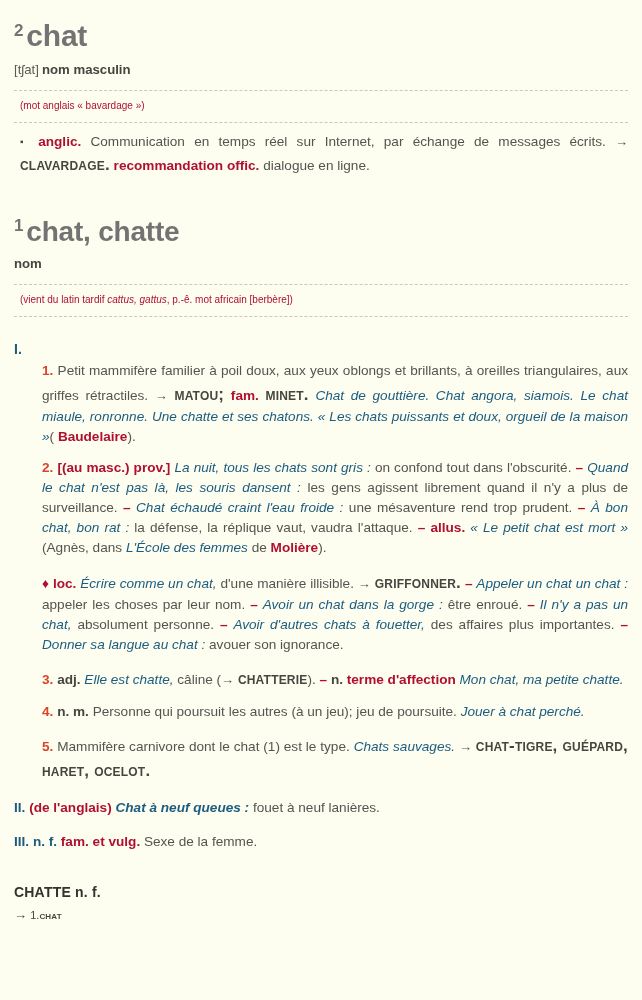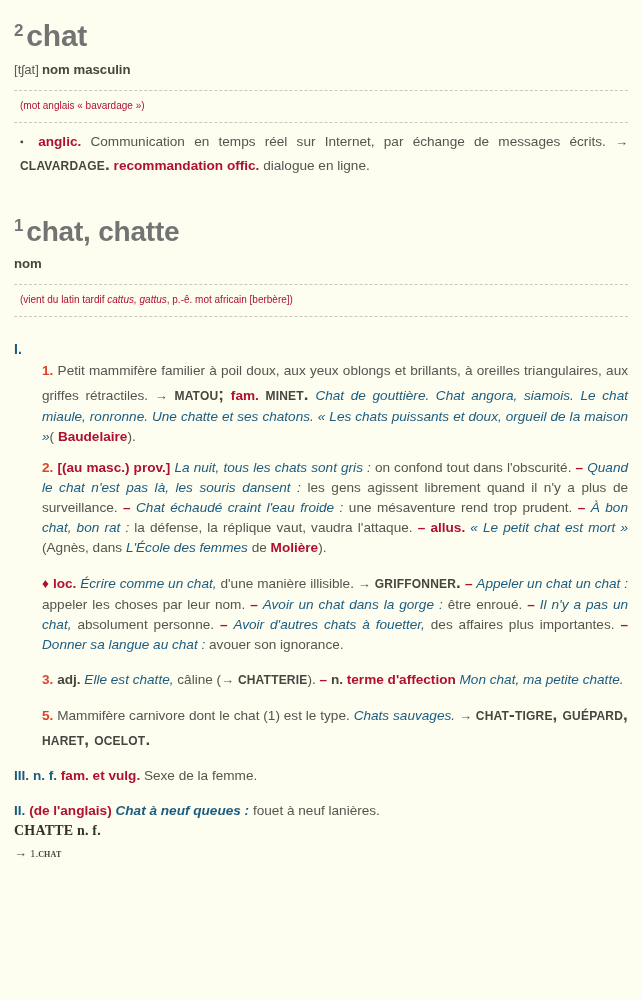--- a/index.html
+++ b/index.html
@@ -105,21 +105,21 @@
   .sep { color: #b01030; font-weight: bold; }
   .diamond { color: #b01030; }
   .sq { color: #46463f; font-size: 10px; vertical-align: 1px; }
 
   .def-para {
     margin: 0 0 2px 0;
     padding-left: 6px;
     text-align: justify;
   }
 
-  .footer-block { padding-bottom: 16px; font-family: Liberation Serif, serif; }
+  .footer-block { margin-top: 30px; padding-bottom: 16px; }
   .footer-head {
     color: #33332d;
     font-weight: bold;
     font-size: 14px;
     letter-spacing: 0.2px;
   }
   .footer-ref {
     margin-top: 2px;
     font-size: 11.5px;
     color: #46463f;
@@ -175,37 +175,38 @@
 
     <hr class="rule">
 
     <div class="sense-block">
       <div class="roman">I.</div>
       <div id="senses-I">
           <p class="sense"><span class="num">1.</span> <span>Petit mammifère familier à poil doux, aux yeux oblongs et brillants, à oreilles triangulaires, aux griffes rétractiles.</span> <span class="arrow">→</span> <span class="sc sc-d">MATOU;</span> <span class="cr-b">fam.</span> <span class="sc sc-d">MINET.</span> <span class="bl-i">Chat de gouttière. Chat angora, siamois. Le chat miaule, ronronne. Une chatte et ses chatons. « Les chats puissants et doux, orgueil de la maison »</span><span>(</span> <span class="cr">Baudelaire</span><span>).</span></p>
           <p class="sense"><span class="num">2.</span> <span class="cr">[(au masc.) prov.]</span> <span class="bl-i">La nuit, tous les chats sont gris :</span> <span>on confond tout dans l'obscurité.</span> <span class="sep">–</span> <span class="bl-i">Quand le chat n'est pas là, les souris dansent :</span> <span>les gens agissent librement quand il n'y a plus de surveillance.</span> <span class="sep">–</span> <span class="bl-i">Chat échaudé craint l'eau froide :</span> <span>une mésaventure rend trop prudent.</span> <span class="sep">–</span> <span class="bl-i">À bon chat, bon rat :</span> <span>la défense, la réplique vaut, vaudra l'attaque.</span> <span class="sep">–</span> <span class="cr-b">allus.</span> <span class="bl-i">« Le petit chat est mort »</span> <span>(Agnès, dans</span> <span class="bl-i">L'École des femmes</span> <span>de</span> <span class="cr">Molière</span><span>).</span></p>
           <p class="sense"><span class="diamond">♦</span> <span class="cr">loc.</span> <span class="bl-i">Écrire comme un chat,</span> <span>d'une manière illisible.</span> <span class="arrow">→</span> <span class="sc sc-d">GRIFFONNER.</span> <span class="sep">–</span> <span class="bl-i">Appeler un chat un chat :</span> <span>appeler les choses par leur nom.</span> <span class="sep">–</span> <span class="bl-i">Avoir un chat dans la gorge :</span> <span>être enroué.</span> <span class="sep">–</span> <span class="bl-i">Il n'y a pas un chat,</span> <span>absolument personne.</span> <span class="sep">–</span> <span class="bl-i">Avoir d'autres chats à fouetter,</span> <span>des affaires plus importantes.</span> <span class="sep">–</span> <span class="bl-i">Donner sa langue au chat :</span> <span>avouer son ignorance.</span></p>
           <p class="sense"><span class="num">3.</span> <span class="gr-b">adj.</span> <span class="bl-i">Elle est chatte,</span> <span>câline (</span><span class="arrow">→</span> <span class="sc sc-d">CHATTERIE</span><span>).</span> <span class="sep">–</span> <span class="gr-b">n.</span> <span class="cr">terme d'affection</span> <span class="bl-i">Mon chat, ma petite chatte.</span></p>
+          <p class="sense"><span class="num">4.</span> <span class="gr-b">n. m.</span> <span>Personne qui poursuit les autres (à un jeu); jeu de poursuite.</span> <span class="bl-i">Jouer à chat perché.</span></p>
           <p class="sense"><span class="num">5.</span> <span>Mammifère carnivore dont le chat (1) est le type.</span> <span class="bl-i">Chats sauvages.</span> <span class="arrow">→</span> <span class="sc sc-d">CHAT-TIGRE, GUÉPARD, HARET, OCELOT.</span></p>
         </div>
     </div>
+
+    <p class="roman-para">
+      <span class="rn">II.</span>
+      <span class="cr">(de l'anglais)</span>
+      <span class="bl-bi">Chat à neuf queues :</span>
+      <span>fouet à neuf lanières.</span>
+    </p>
 
     <p class="roman-para">
       <span class="rn">III.</span>
       <span class="bl-b">n. f.</span>
       <span class="cr">fam. et vulg.</span>
       <span>Sexe de la femme.</span>
     </p>
-
-    <p class="roman-para">
-      <span class="rn">II.</span>
-      <span class="cr">(de l'anglais)</span>
-      <span class="bl-bi">Chat à neuf queues :</span>
-      <span>fouet à neuf lanières.</span>
-    </p>
   </div>
 
   <div class="footer-block">
     <div class="footer-head">CHATTE n. f.</div>
     <div class="footer-ref">
       <span class="arrow">→</span>
       <span class="rn">1.</span><span class="sc sc-d">CHAT</span>
     </div>
   </div>
 

